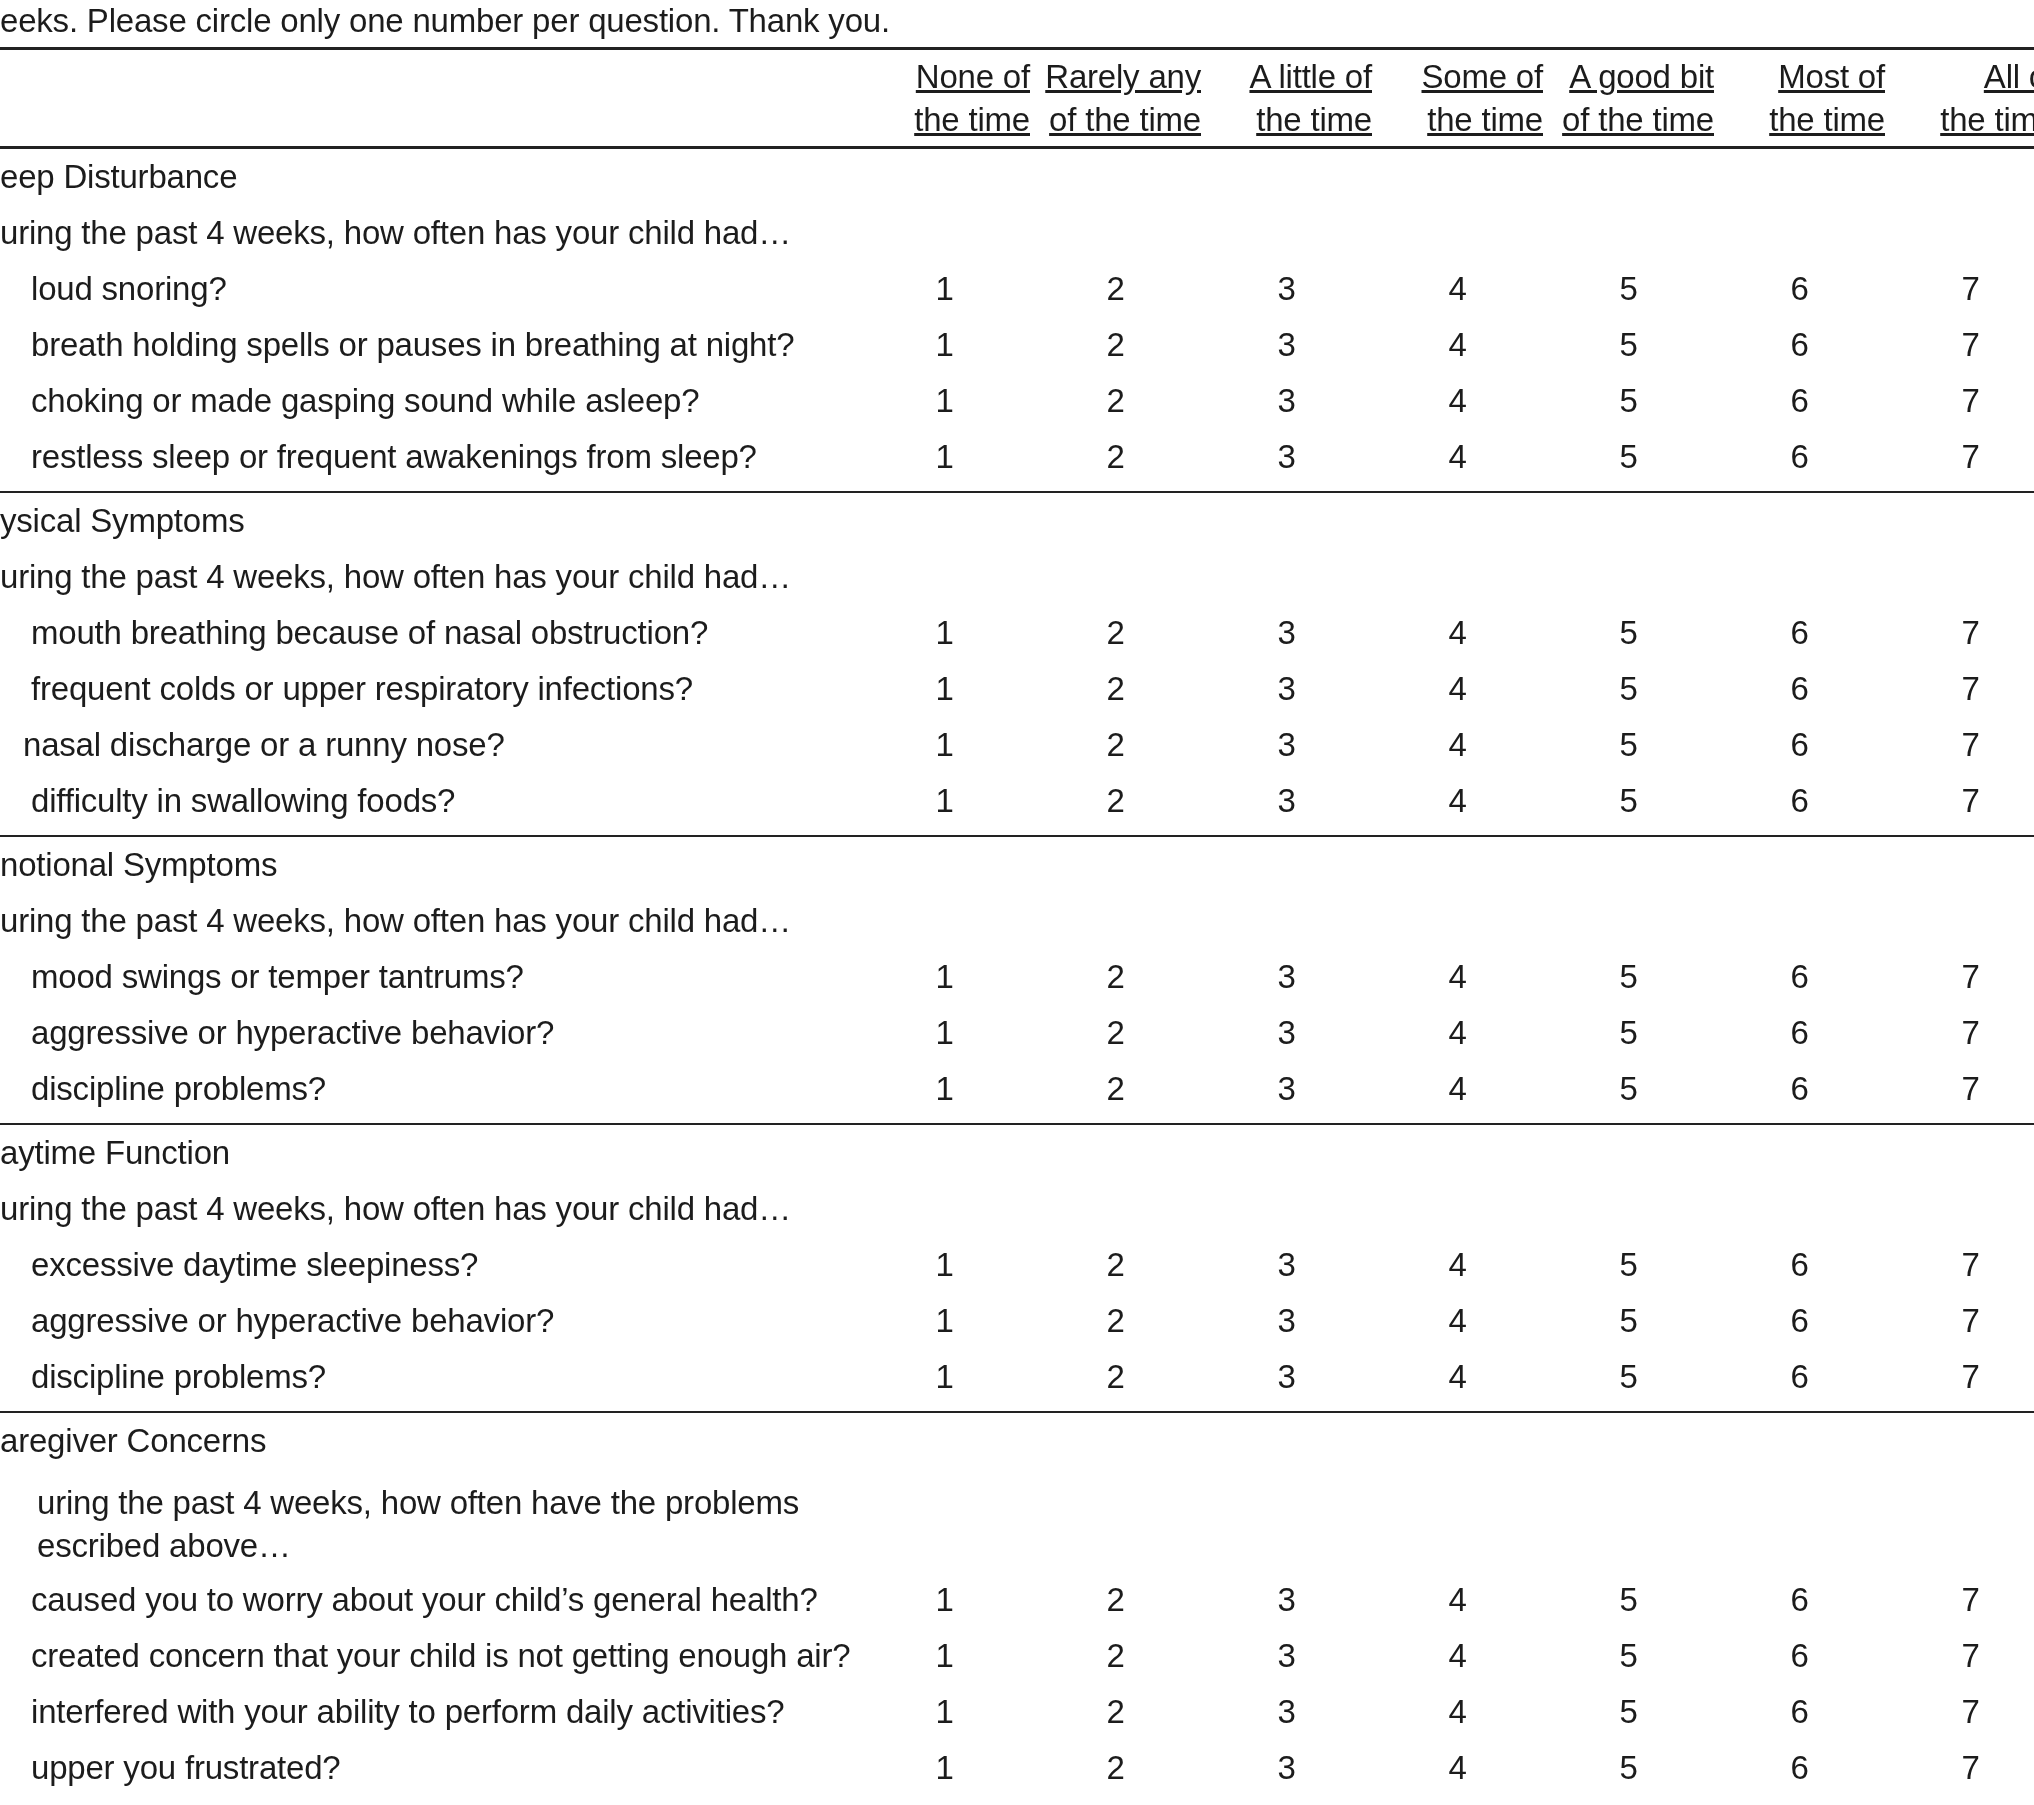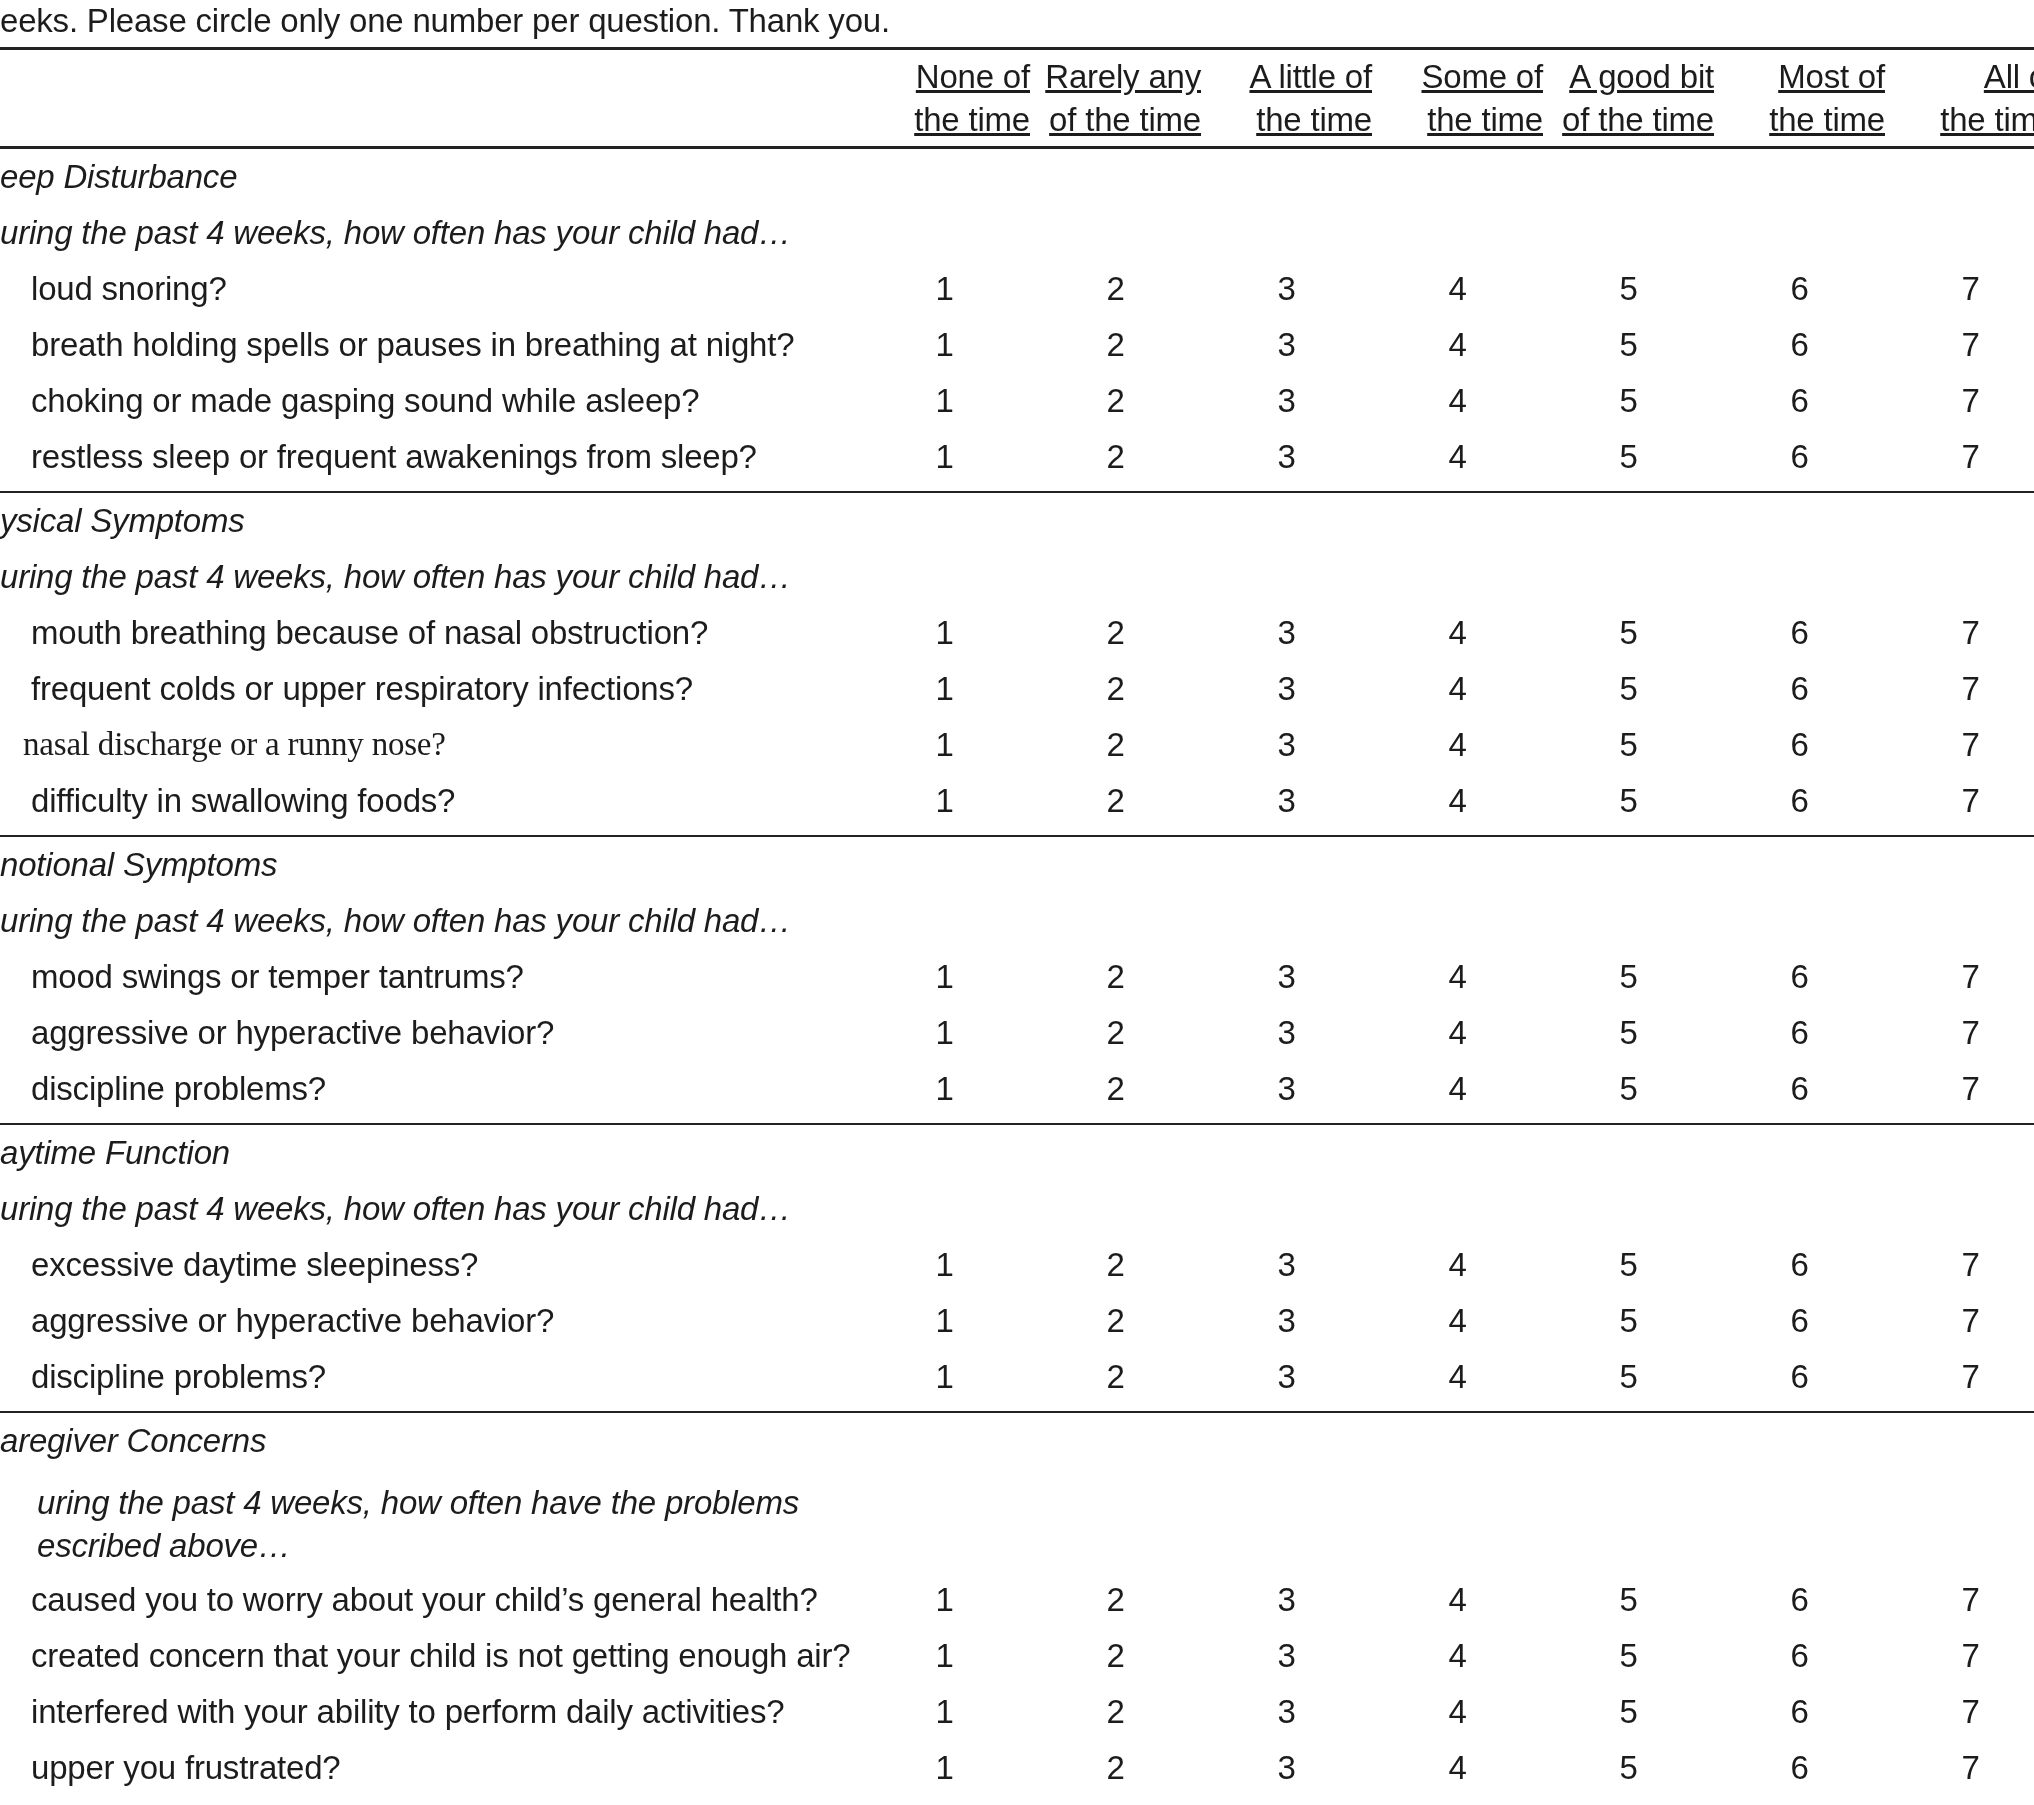--- a/index.html
+++ b/index.html
@@ -44,37 +44,36 @@
   }
 
   .section { border-bottom: 2px solid #222; padding-bottom: 6px; }
   .section:last-child { border-bottom: none; padding-bottom: 0; }
 
   .title-row, .lead-row {
     height: 56px;
     display: flex;
     align-items: center;
     white-space: nowrap;
-    font-style: italic;
   }
   .lead-row.multiline {
     height: 89px;
     box-sizing: border-box;
     padding-top: 12px;
     align-items: flex-start;
     line-height: 43px;
     white-space: pre-line;
     margin-left: 37px;
   }
 
   .trow { height: 56px; align-items: center; }
   .trow.gap-top { margin-top: 14px; }
 
   .qcell { padding-left: 8px; white-space: nowrap; margin-left: 23px; }
-  .qcell.flush { padding-left: 0; font-family: Liberation Serif, serif; }
+  .qcell.flush { padding-left: 0; }
   .ncell { text-align: center; }
 </style>
 </head>
 <body>
 
 <div class="page">
   <div class="instruction">eeks. Please circle only one number per question. Thank you.</div>
 
   <div class="grid header-row" id="header-row">
       <div class="corner"></div>

